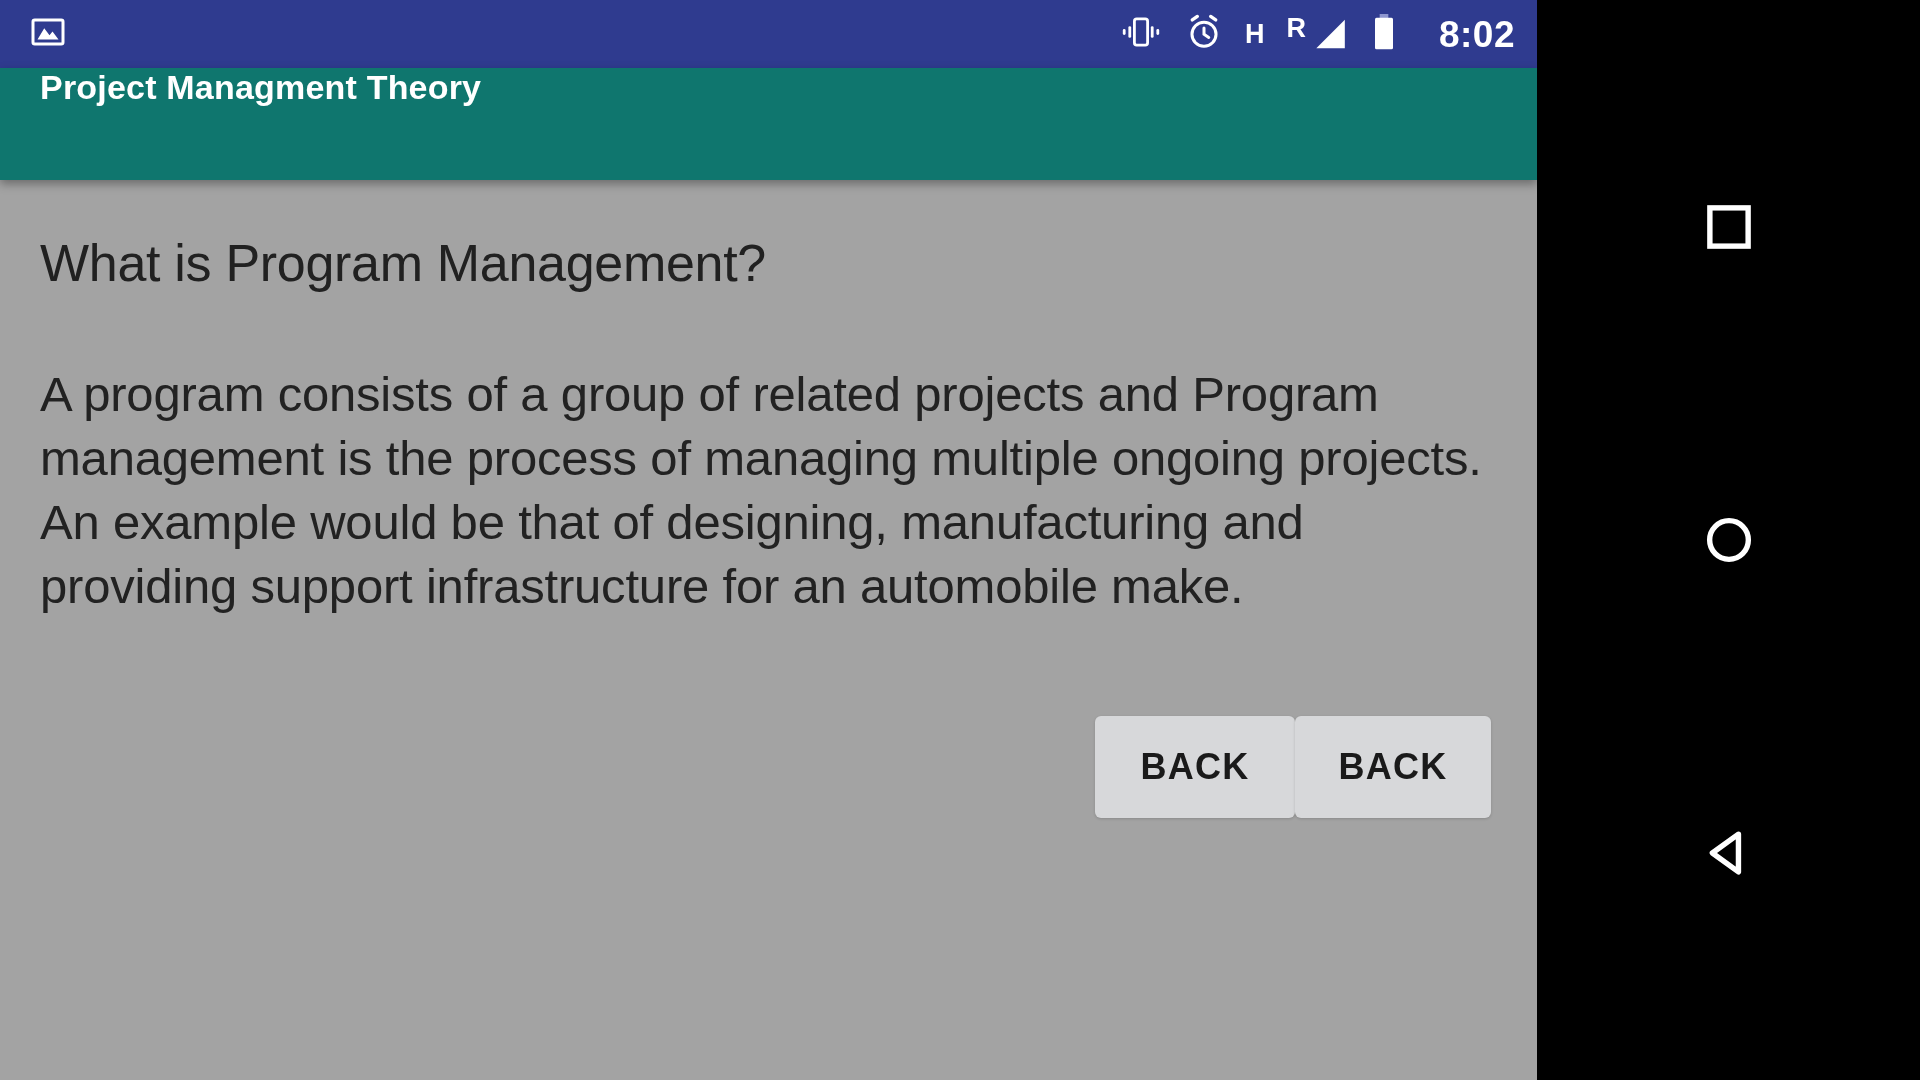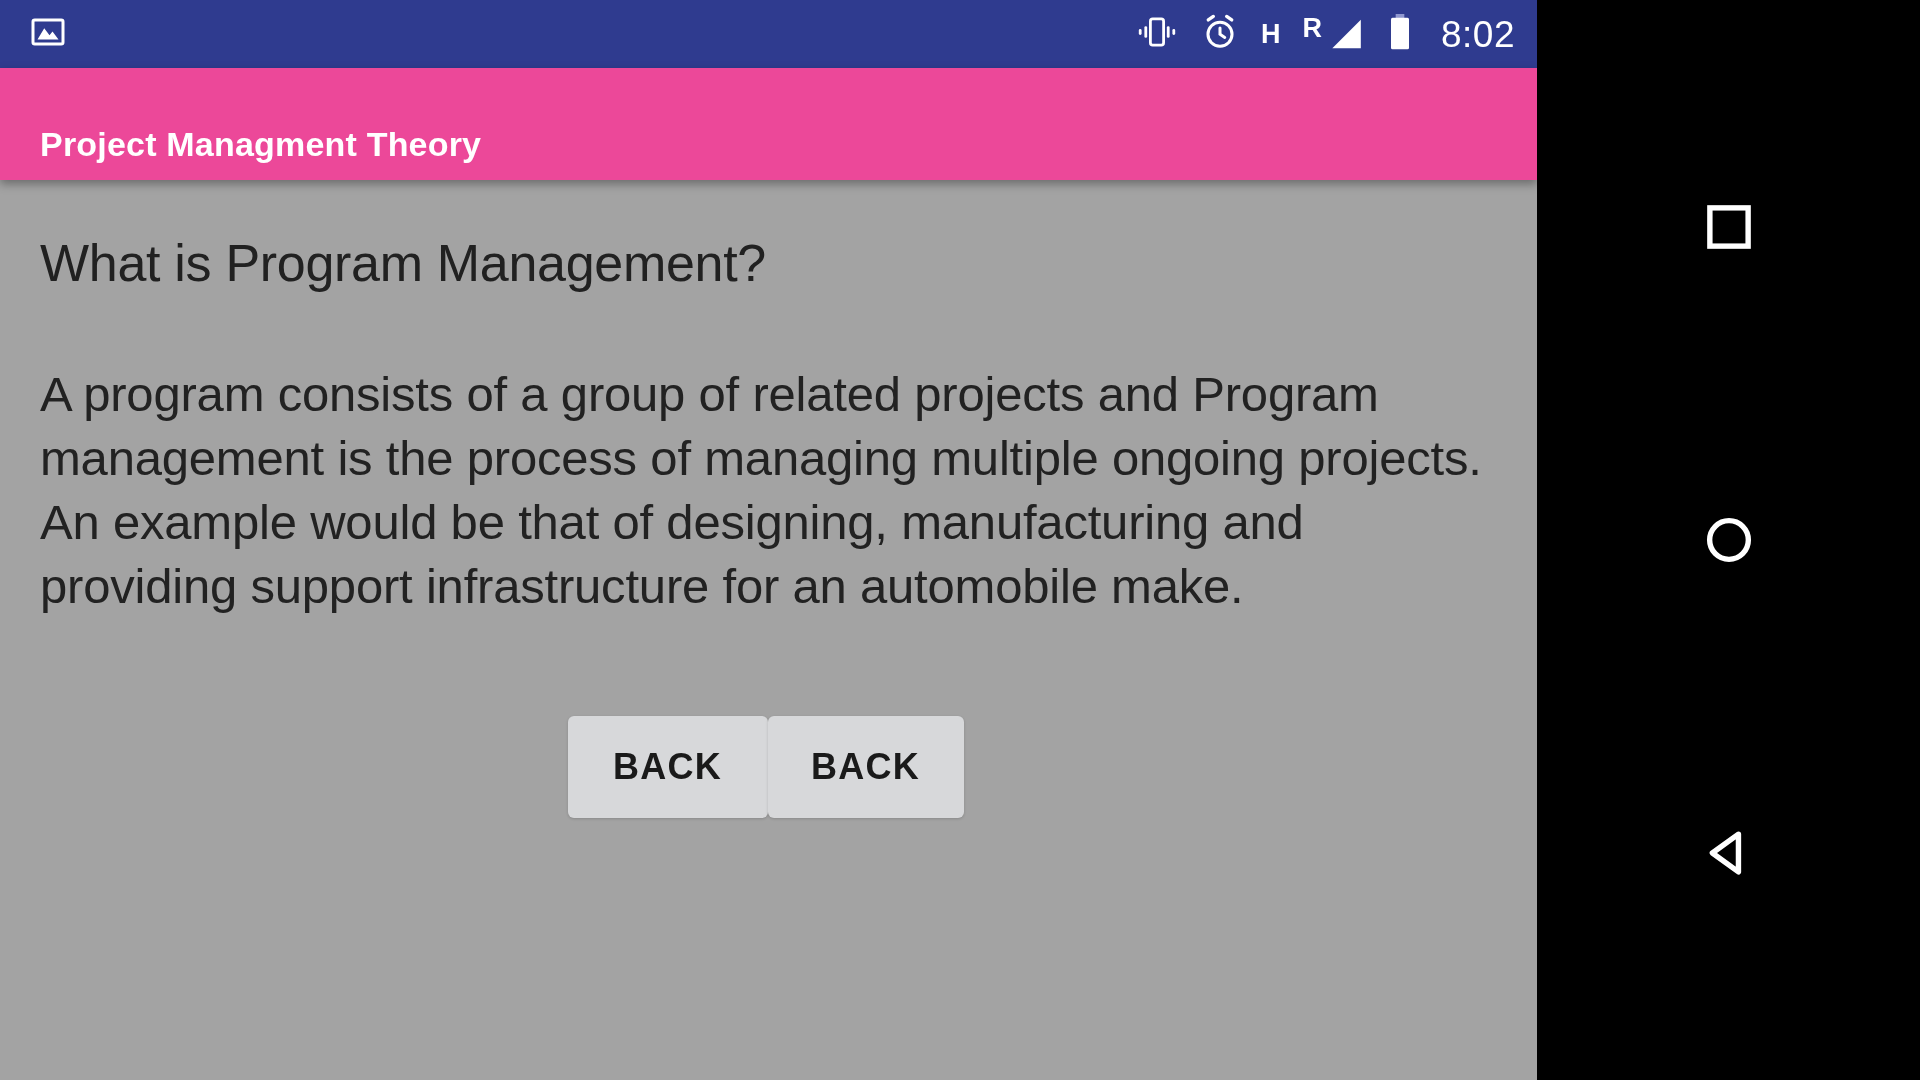--- a/index.html
+++ b/index.html
@@ -37,44 +37,44 @@
   #status-left { display:flex; align-items:center; }
   #status-right {
     margin-left:auto;
     display:flex; align-items:center; gap:22px;
   }
 
   .sb-icon { display:block; }
 
   #status-clock {
     font-size:37px;
-    font-weight:400;
+    font-weight:700;
     letter-spacing:0.5px;
     color:#ffffff;
-    margin-left:6px;
+    margin-left:20px;
     line-height:1;
   }
 
   .net-letter {
     font-size:27px;
     font-weight:700;
     line-height:1;
     color:#ffffff;
   }
   #signal-group {
     display:flex; align-items:flex-start; gap:3px;
   }
 
   
   #app-bar {
     position:relative;
     height:112px; flex:0 0 112px;
-    background:#ec4899;
-    display:flex; align-items:flex-end;
-    padding:16px 40px;
+    background:#0f766e;
+    display:flex; align-items:flex-start;
+    padding:0 40px;
     z-index:5;
     box-shadow:0 4px 9px rgba(0,0,0,0.34);
   }
   #app-bar-title {
     color:#ffffff;
     font-size:34px;
     font-weight:700;
     letter-spacing:0.2px;
   }
 
@@ -108,21 +108,21 @@
     font-weight:400;
     color:#222222;
     line-height:64px;
     letter-spacing:-0.2px;
   }
 
   
   #button-row {
     margin-top:64px;
     display:flex; align-items:center;
-    justify-content:center;
+    justify-content:flex-end;
     padding-right:6px;
   }
   .mat-button {
     background:#d7d8da;
     border:none;
     border-radius:6px;
     color:#1a1a1a;
     font-family:"Liberation Sans", sans-serif;
     font-size:36px;
     font-weight:700;

